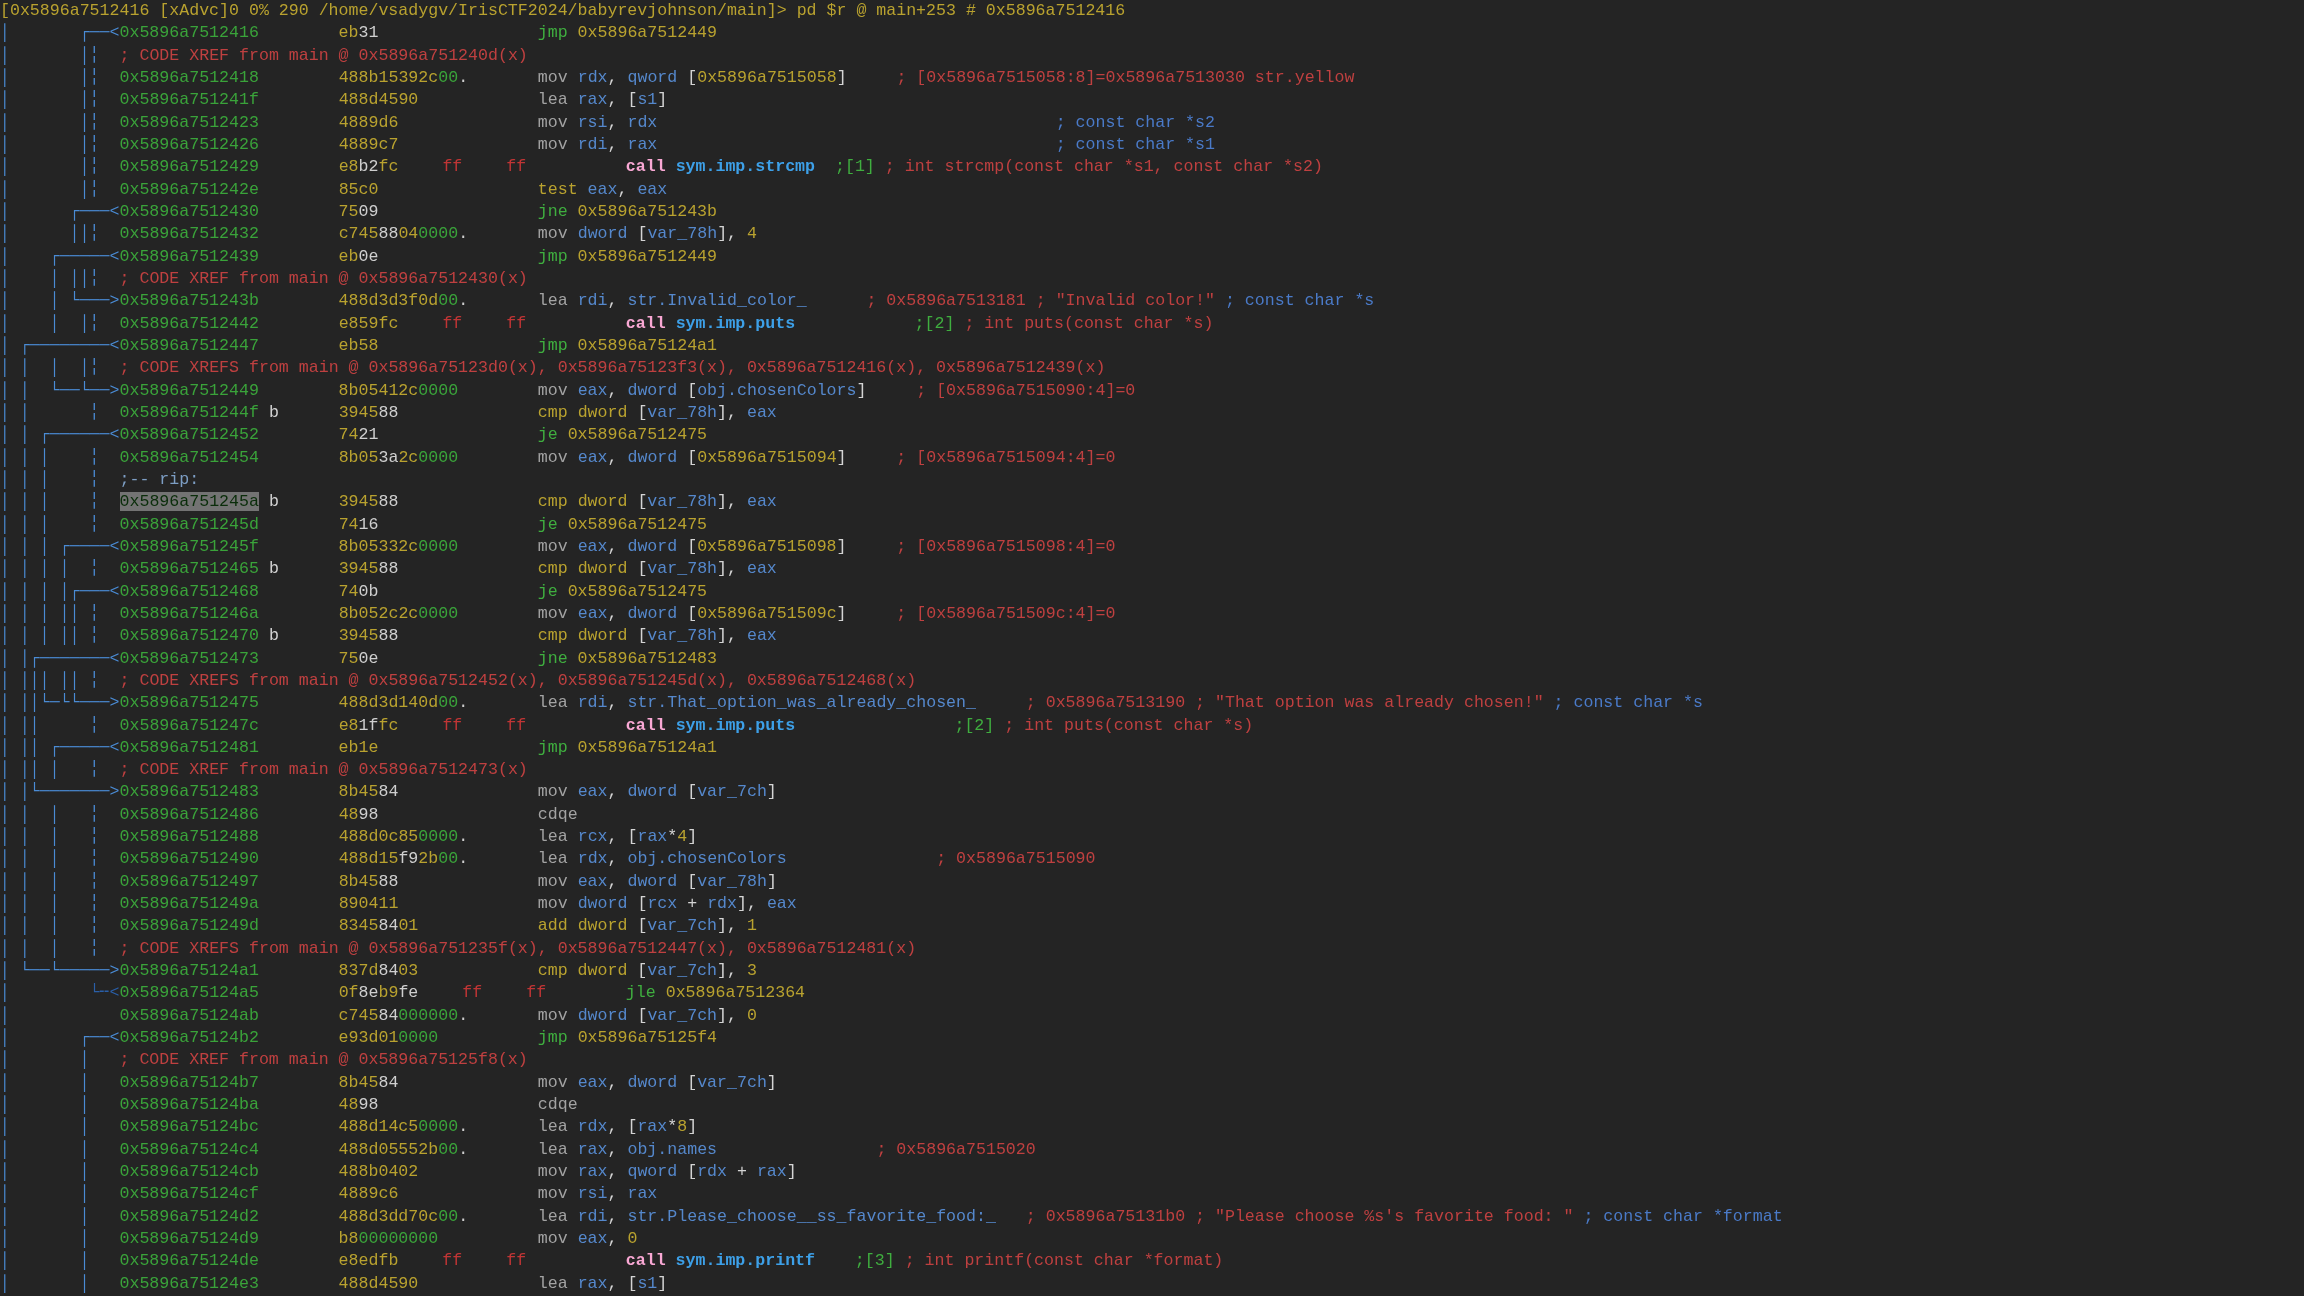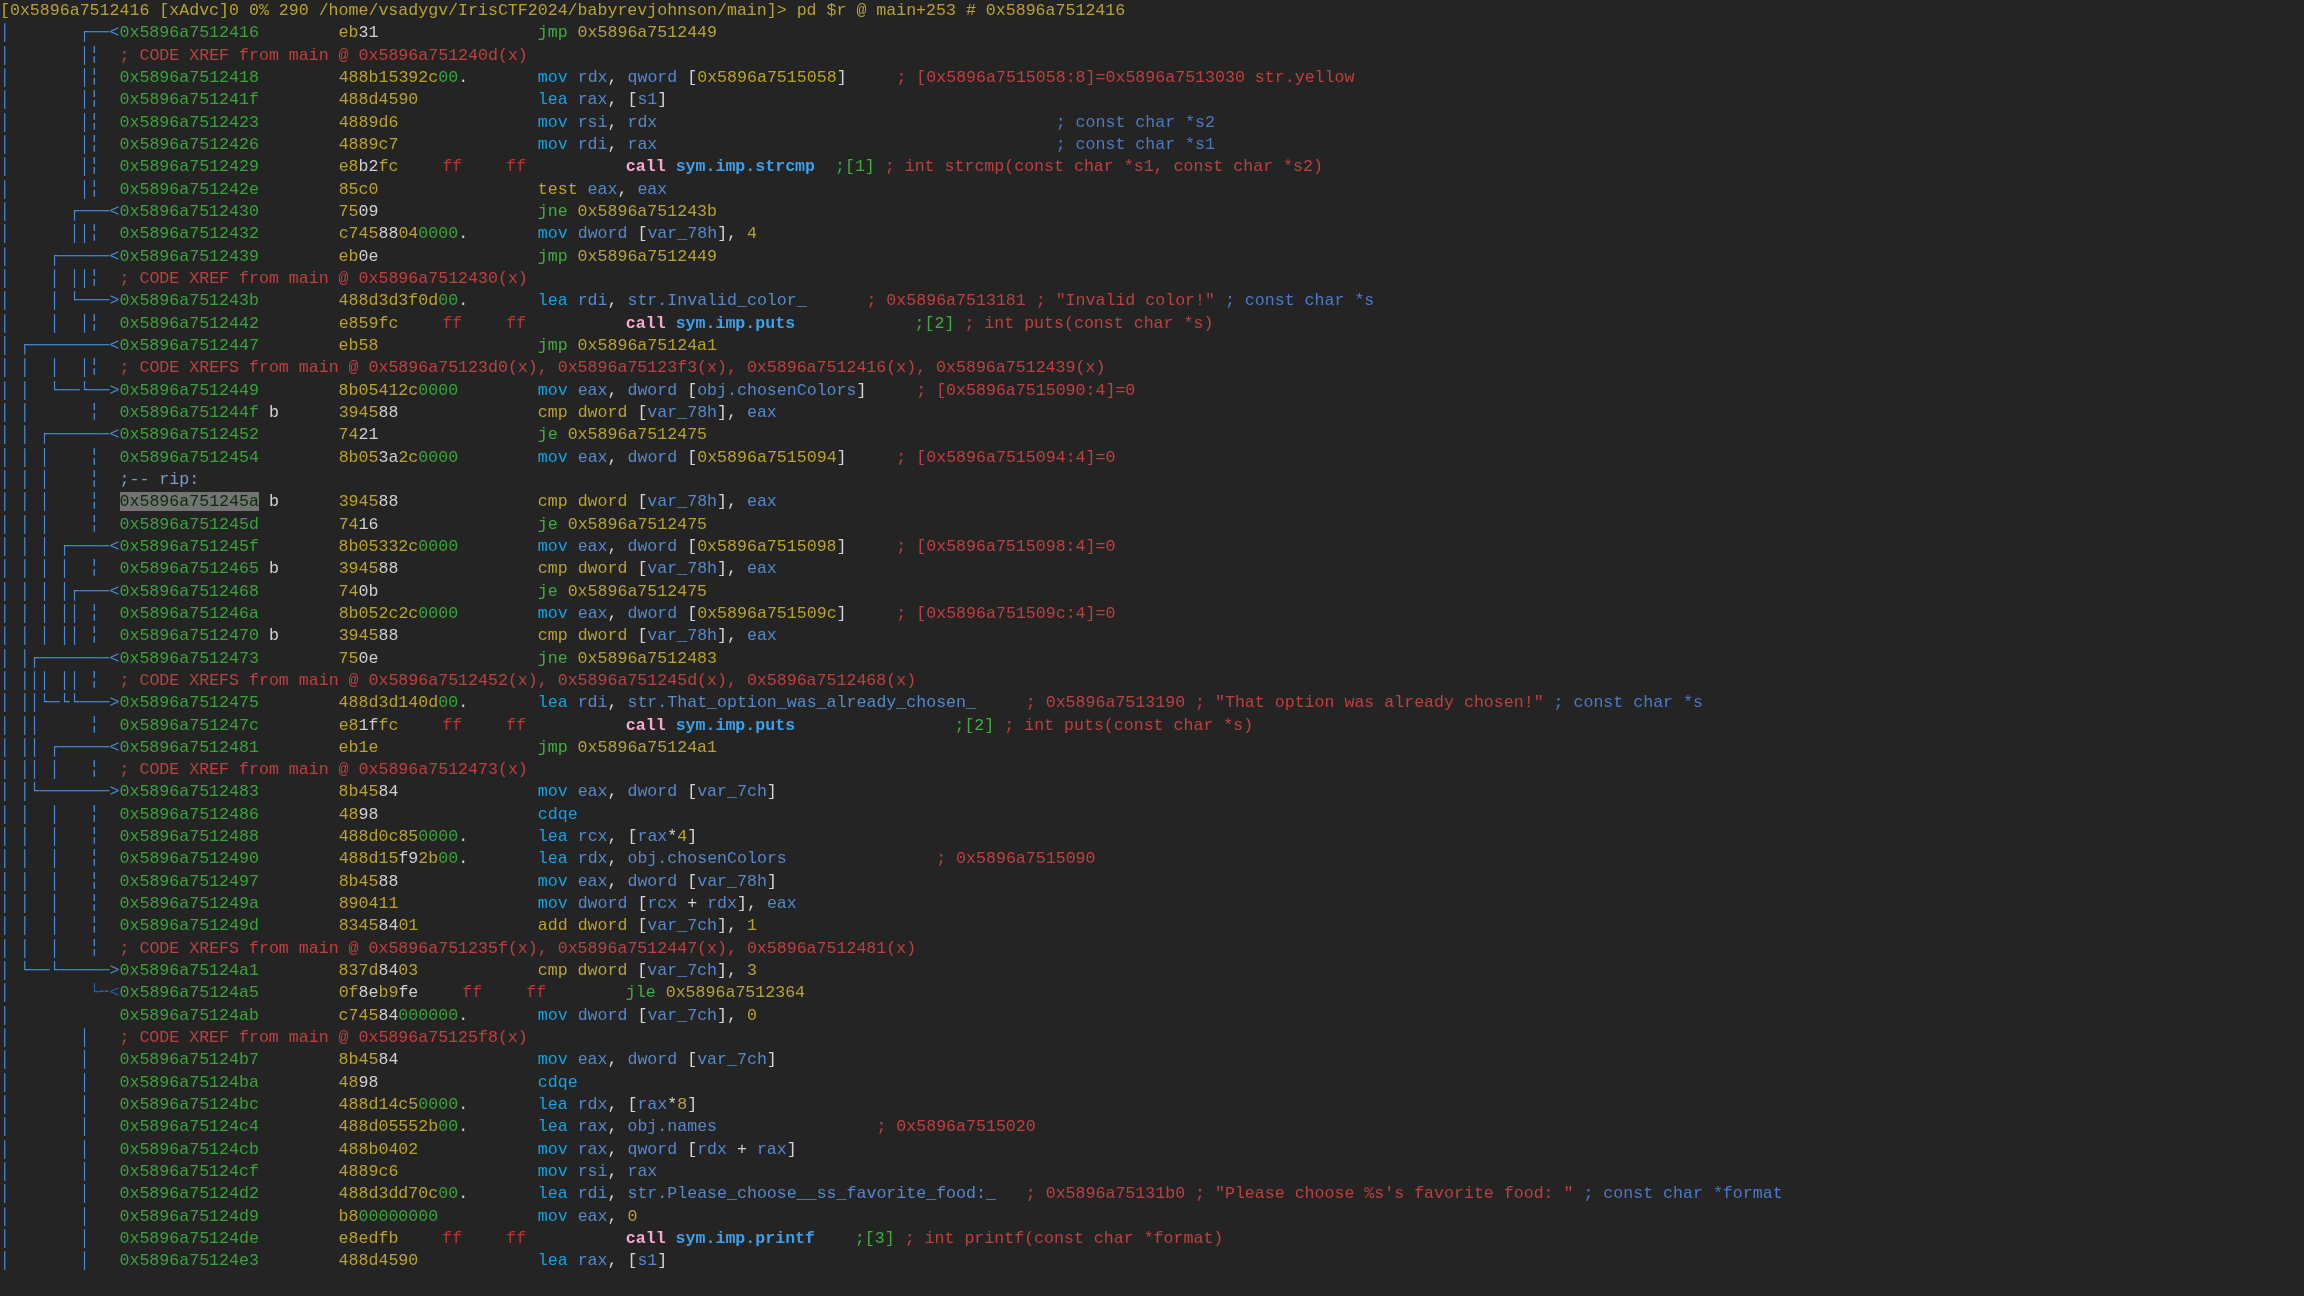--- a/index.html
+++ b/index.html
@@ -14,21 +14,21 @@
   .prompt{color:#b9a22f;white-space:pre;height:22.34px;}
   .ar{color:#4a8bd4;}            
   .ad{color:#2a5fa8;}            
   .a{color:#3aa33a;}             
   .hb{background:#737373;color:#0a2d0a;} 
   .fb{color:#d4d4d4;}            
   .by{color:#b9a22f;}            
   .bw{color:#cfcfcf;}            
   .bg{color:#3aa33a;}            
   .br{color:#c03535;margin-left:44px;}            
-  .ow{color:#0ea5e9;}            
+  .ow{color:#a3a3a3;}            
   .oy{color:#b9a22f;}            
   .og{color:#3fae3f;}            
   .oc{color:#f9a8d4;font-weight:bold;} 
   .fn{color:#3da0e8;font-weight:bold;} 
   .rg{color:#5588cc;}            
   .vb{color:#5588cc;}            
   .sb{color:#5588cc;}            
   .n{color:#b9a22f;}             
   .pt{color:#d4d4d4;}            
   .cr{color:#bf4040;}            
@@ -80,20 +80,21 @@
       <div class="ln"><span class="ar">│ │  │   ╎  </span><span class="a">0x5896a7512486</span><span class="fb">        </span><span class="by">48</span><span class="bw">98</span><span class="fb">                </span><span class="ow">cdqe</span></div>
       <div class="ln"><span class="ar">│ │  │   ╎  </span><span class="a">0x5896a7512488</span><span class="fb">        </span><span class="by">48</span><span class="by">8d</span><span class="by">0c</span><span class="by">85</span><span class="bg">00</span><span class="bg">00</span><span class="bw">.</span><span class="fb">       </span><span class="ow">lea </span><span class="rg">rcx</span><span class="pt">, [</span><span class="rg">rax</span><span class="pt">*</span><span class="n">4</span><span class="pt">]</span></div>
       <div class="ln"><span class="ar">│ │  │   ╎  </span><span class="a">0x5896a7512490</span><span class="fb">        </span><span class="by">48</span><span class="by">8d</span><span class="by">15</span><span class="bw">f9</span><span class="by">2b</span><span class="bg">00</span><span class="bw">.</span><span class="fb">       </span><span class="ow">lea </span><span class="rg">rdx</span><span class="pt">, </span><span class="sb">obj.chosenColors</span><span class="cr">               ; 0x5896a7515090</span></div>
       <div class="ln"><span class="ar">│ │  │   ╎  </span><span class="a">0x5896a7512497</span><span class="fb">        </span><span class="by">8b</span><span class="by">45</span><span class="bw">88</span><span class="fb">              </span><span class="ow">mov </span><span class="rg">eax</span><span class="pt">, </span><span class="rg">dword</span><span class="pt"> [</span><span class="vb">var_78h</span><span class="pt">]</span></div>
       <div class="ln"><span class="ar">│ │  │   ╎  </span><span class="a">0x5896a751249a</span><span class="fb">        </span><span class="by">89</span><span class="by">04</span><span class="by">11</span><span class="fb">              </span><span class="ow">mov </span><span class="rg">dword</span><span class="pt"> [</span><span class="rg">rcx</span><span class="pt"> + </span><span class="rg">rdx</span><span class="pt">], </span><span class="rg">eax</span></div>
       <div class="ln"><span class="ar">│ │  │   ╎  </span><span class="a">0x5896a751249d</span><span class="fb">        </span><span class="by">83</span><span class="by">45</span><span class="bw">84</span><span class="by">01</span><span class="fb">            </span><span class="oy">add dword</span><span class="pt"> [</span><span class="vb">var_7ch</span><span class="pt">], </span><span class="n">1</span></div>
       <div class="ln"><span class="ar">│ │  │   ╎  </span><span class="cr">; CODE XREFS from main @ 0x5896a751235f(x), 0x5896a7512447(x), 0x5896a7512481(x)</span></div>
       <div class="ln"><span class="ar">│ └──└─────&gt;</span><span class="a">0x5896a75124a1</span><span class="fb">        </span><span class="by">83</span><span class="by">7d</span><span class="bw">84</span><span class="by">03</span><span class="fb">            </span><span class="oy">cmp dword</span><span class="pt"> [</span><span class="vb">var_7ch</span><span class="pt">], </span><span class="n">3</span></div>
       <div class="ln"><span class="ar">│        </span><span class="ad">└╌&lt;</span><span class="a">0x5896a75124a5</span><span class="fb">        </span><span class="by">0f</span><span class="bw">8e</span><span class="by">b9</span><span class="bw">fe</span><span class="br">ff</span><span class="br">ff</span><span class="fb">        </span><span class="og">jle </span><span class="n">0x5896a7512364</span></div>
       <div class="ln"><span class="ar">│           </span><span class="a">0x5896a75124ab</span><span class="fb">        </span><span class="by">c7</span><span class="by">45</span><span class="bw">84</span><span class="bg">00</span><span class="bg">00</span><span class="bg">00</span><span class="bw">.</span><span class="fb">       </span><span class="ow">mov </span><span class="rg">dword</span><span class="pt"> [</span><span class="vb">var_7ch</span><span class="pt">], </span><span class="n">0</span></div>
+      <div class="ln"><span class="ar">│       ┌──&lt;</span><span class="a">0x5896a75124b2</span><span class="fb">        </span><span class="by">e9</span><span class="by">3d</span><span class="by">01</span><span class="bg">00</span><span class="bg">00</span><span class="fb">          </span><span class="og">jmp </span><span class="n">0x5896a75125f4</span></div>
       <div class="ln"><span class="ar">│       │   </span><span class="cr">; CODE XREF from main @ 0x5896a75125f8(x)</span></div>
       <div class="ln"><span class="ar">│       │   </span><span class="a">0x5896a75124b7</span><span class="fb">        </span><span class="by">8b</span><span class="by">45</span><span class="bw">84</span><span class="fb">              </span><span class="ow">mov </span><span class="rg">eax</span><span class="pt">, </span><span class="rg">dword</span><span class="pt"> [</span><span class="vb">var_7ch</span><span class="pt">]</span></div>
       <div class="ln"><span class="ar">│       │   </span><span class="a">0x5896a75124ba</span><span class="fb">        </span><span class="by">48</span><span class="bw">98</span><span class="fb">                </span><span class="ow">cdqe</span></div>
       <div class="ln"><span class="ar">│       │   </span><span class="a">0x5896a75124bc</span><span class="fb">        </span><span class="by">48</span><span class="by">8d</span><span class="by">14</span><span class="by">c5</span><span class="bg">00</span><span class="bg">00</span><span class="bw">.</span><span class="fb">       </span><span class="ow">lea </span><span class="rg">rdx</span><span class="pt">, [</span><span class="rg">rax</span><span class="pt">*</span><span class="n">8</span><span class="pt">]</span></div>
       <div class="ln"><span class="ar">│       │   </span><span class="a">0x5896a75124c4</span><span class="fb">        </span><span class="by">48</span><span class="by">8d</span><span class="by">05</span><span class="by">55</span><span class="by">2b</span><span class="bg">00</span><span class="bw">.</span><span class="fb">       </span><span class="ow">lea </span><span class="rg">rax</span><span class="pt">, </span><span class="sb">obj.names</span><span class="cr">                ; 0x5896a7515020</span></div>
       <div class="ln"><span class="ar">│       │   </span><span class="a">0x5896a75124cb</span><span class="fb">        </span><span class="by">48</span><span class="by">8b</span><span class="by">04</span><span class="by">02</span><span class="fb">            </span><span class="ow">mov </span><span class="rg">rax</span><span class="pt">, </span><span class="rg">qword</span><span class="pt"> [</span><span class="rg">rdx</span><span class="pt"> + </span><span class="rg">rax</span><span class="pt">]</span></div>
       <div class="ln"><span class="ar">│       │   </span><span class="a">0x5896a75124cf</span><span class="fb">        </span><span class="by">48</span><span class="by">89</span><span class="by">c6</span><span class="fb">              </span><span class="ow">mov </span><span class="rg">rsi</span><span class="pt">, </span><span class="rg">rax</span></div>
       <div class="ln"><span class="ar">│       │   </span><span class="a">0x5896a75124d2</span><span class="fb">        </span><span class="by">48</span><span class="by">8d</span><span class="by">3d</span><span class="by">d7</span><span class="by">0c</span><span class="bg">00</span><span class="bw">.</span><span class="fb">       </span><span class="ow">lea </span><span class="rg">rdi</span><span class="pt">, </span><span class="sb">str.Please_choose__ss_favorite_food:_</span><span class="cr">   ; 0x5896a75131b0 ; "Please choose %s's favorite food: "</span><span class="cb"> ; const char *format</span></div>
       <div class="ln"><span class="ar">│       │   </span><span class="a">0x5896a75124d9</span><span class="fb">        </span><span class="by">b8</span><span class="bg">00</span><span class="bg">00</span><span class="bg">00</span><span class="bg">00</span><span class="fb">          </span><span class="ow">mov </span><span class="rg">eax</span><span class="pt">, </span><span class="n">0</span></div>
       <div class="ln"><span class="ar">│       │   </span><span class="a">0x5896a75124de</span><span class="fb">        </span><span class="by">e8</span><span class="by">ed</span><span class="by">fb</span><span class="br">ff</span><span class="br">ff</span><span class="fb">          </span><span class="oc">call </span><span class="fn">sym.imp.printf</span><span class="cg">    ;[3]</span><span class="cr"> ; int printf(const char *format)</span></div>

